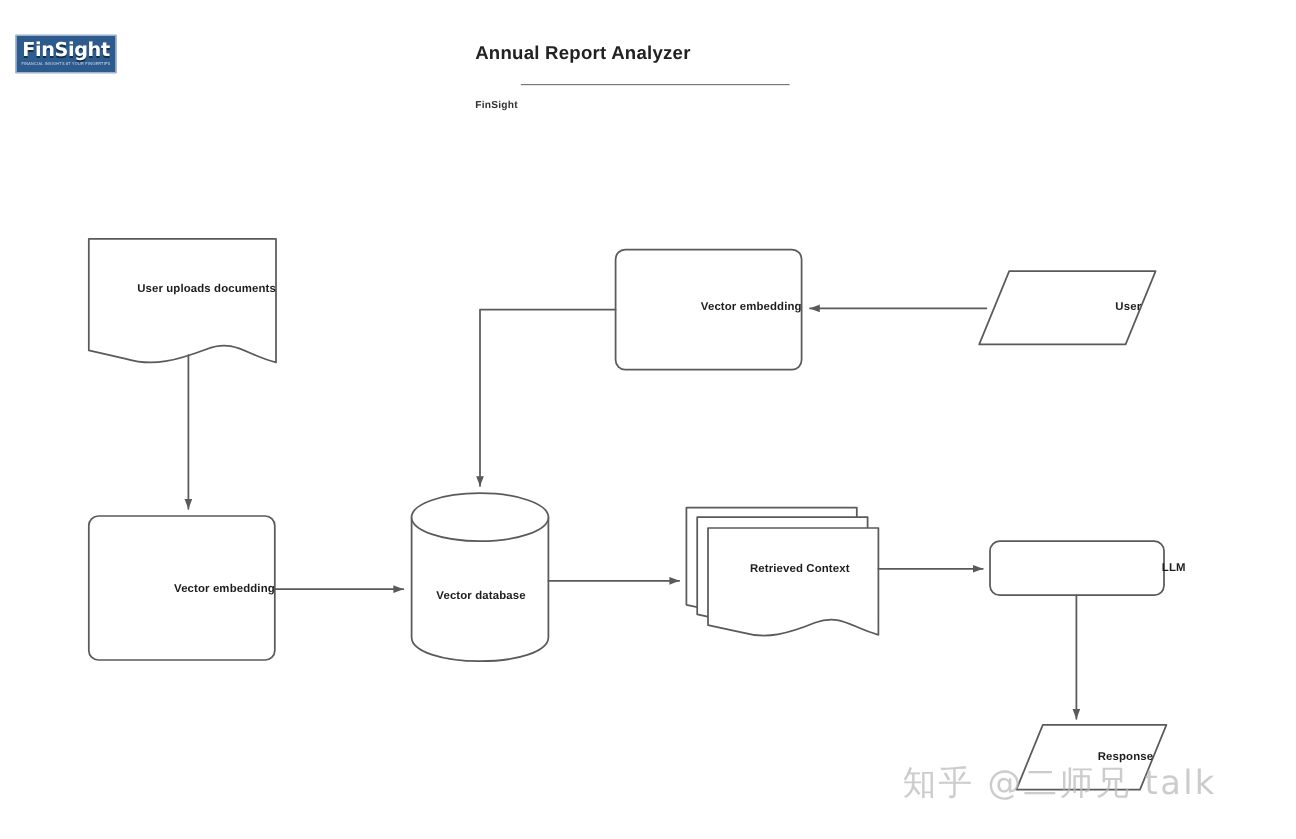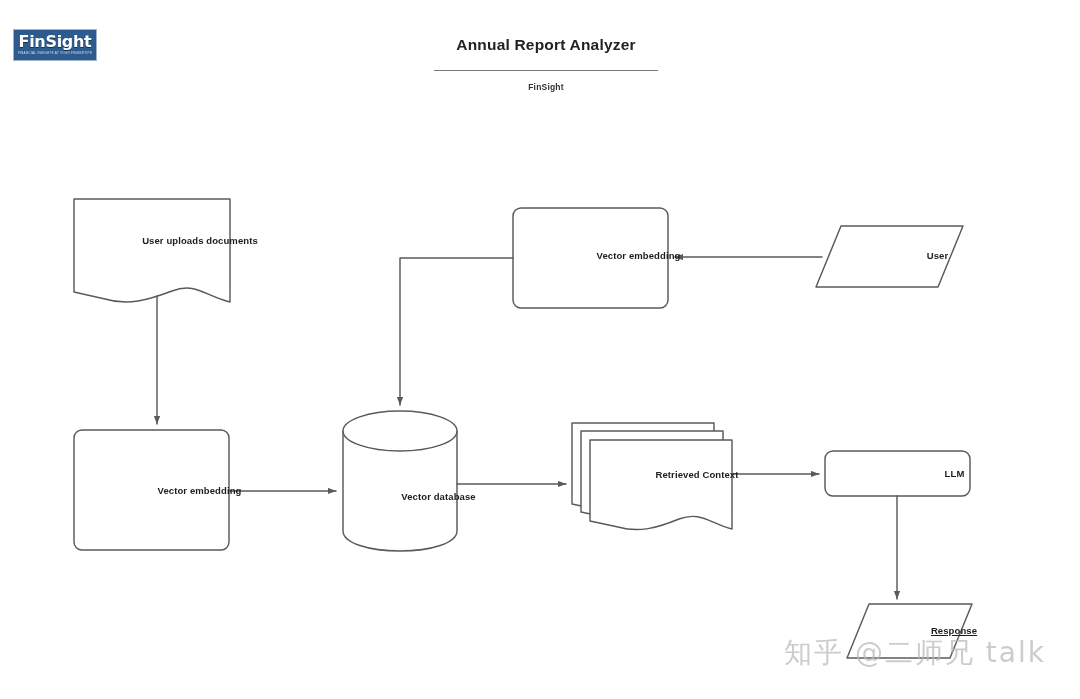--- a/index.html
+++ b/index.html
@@ -26,46 +26,45 @@
     letter-spacing:-0.3px;text-shadow:0 1px 0 #11304f;
     font-family:"DejaVu Sans", sans-serif;
   }
   #logo .lg-sub{
     color:#cfe0f2;font-size:3.1px;line-height:5px;letter-spacing:0.25px;
     white-space:nowrap;transform:scaleY(1.15);margin-top:1px;
     font-family:"Liberation Sans", sans-serif;
   }
 
   
-  #title-wrap{position:absolute;left:396px;top:36px;width:300px;text-align:center;}
+  #title-wrap{position:absolute;left:396px;top:36px;width:300px;}
   #title{
     font-size:15.5px;font-weight:bold;color:#222;letter-spacing:0.2px;
     font-family:"Liberation Sans", sans-serif;
   }
   #title-rule{
     width:224px;height:1px;background:#7a7a7a;margin:16px auto 0 auto;
   }
   #subtitle{
     margin-top:11px;font-size:8.5px;font-weight:bold;color:#333;
     letter-spacing:0.2px;
   }
 
   
   .node-label{
-    position:absolute;text-align:center;
+    position:absolute;text-align:right;
     font-size:9.5px;font-weight:bold;color:#1d1d1d;
     letter-spacing:0.1px;white-space:nowrap;
     font-family:"Liberation Sans", sans-serif;
     pointer-events:none;
-    padding-left:48px;
   }
 
   
   #watermark{
-    position:absolute;left:784px;top:634px;
+    position:absolute;left:752px;top:634px;
     font-size:28px;color:#b9b9b9;opacity:.72;
     letter-spacing:2px;white-space:nowrap;
     font-family:"DejaVu Sans", sans-serif;
   }
 </style>
 </head>
 <body>
 
 <div id="logo">
   <div class="lg-main">FinSight</div>
@@ -143,15 +142,15 @@
 <div class="node-label" style="left:343px;top:491px;width:95px;">Vector database</div>
 
 <div class="node-label" style="left:513px;top:250px;width:155px;">Vector embedding</div>
 
 <div class="node-label" style="left:828px;top:250px;width:123px;">User</div>
 
 <div class="node-label" style="left:590px;top:469px;width:118px;">Retrieved Context</div>
 
 <div class="node-label" style="left:825px;top:468px;width:163px;">LLM</div>
 
-<div class="node-label" style="left:851px;top:625px;width:110px;text-decoration:underline;">Response</div>
+<div class="node-label" style="left:851px;top:625px;width:110px;">Response</div>
 
 <div id="watermark">知乎 @二师兄 talk</div>
 
 </body></html>

